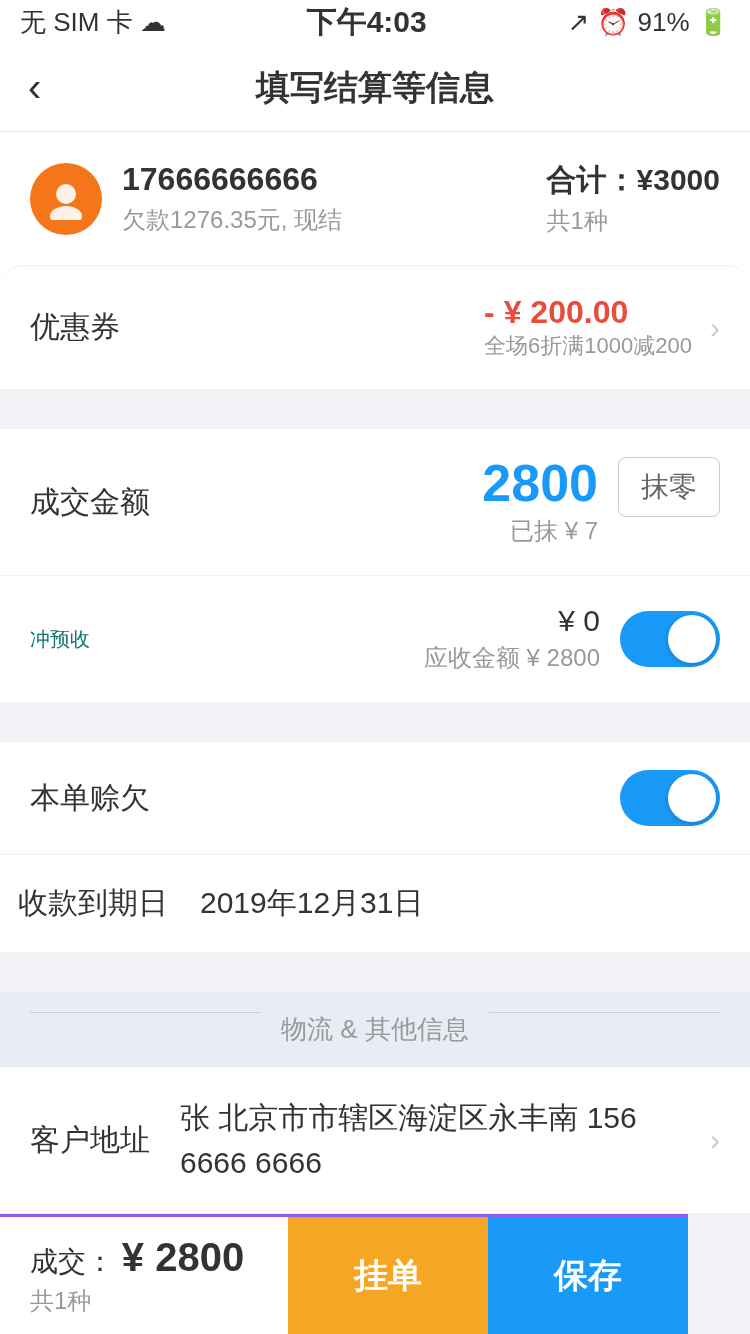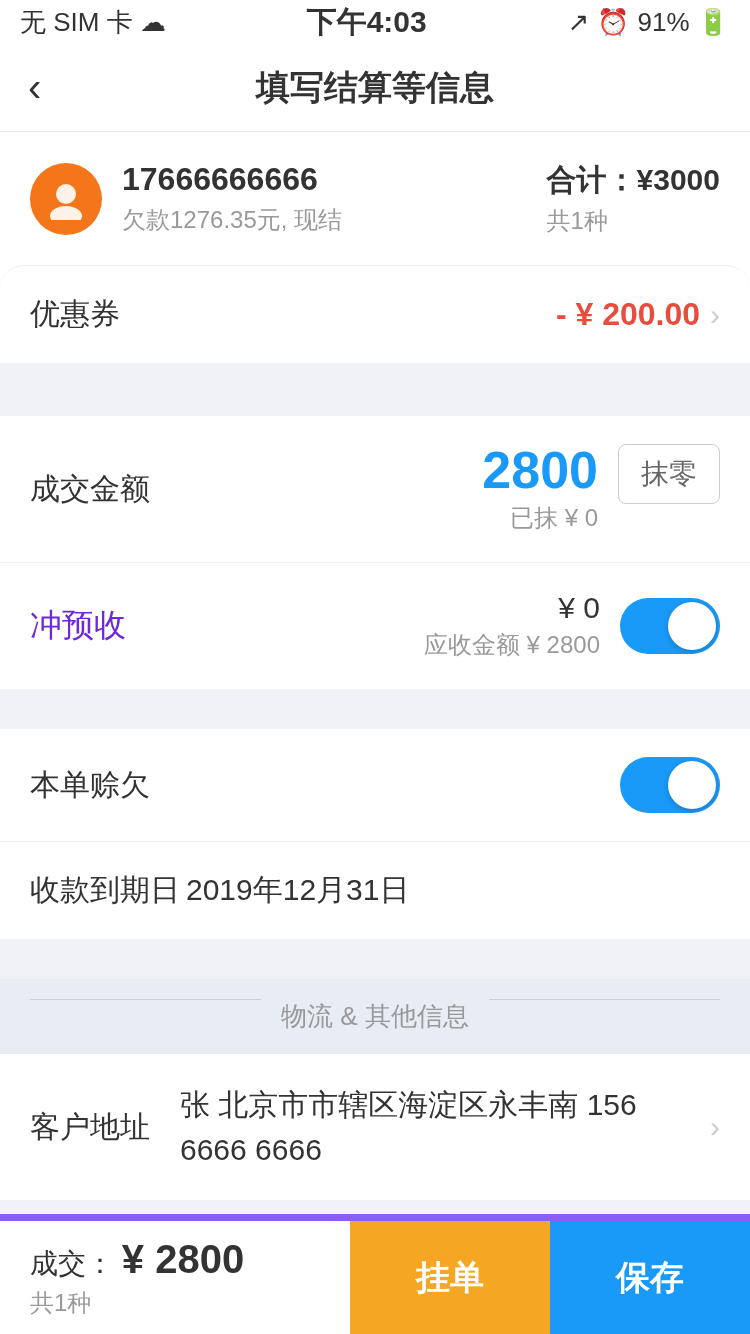--- a/index.html
+++ b/index.html
@@ -113,21 +113,20 @@
     
     .divider-gray { height: 20px; background: #f0f2f5; }
 
     
     .deal-row {
       background: #fff;
       padding: 28px 30px;
       display: flex;
       align-items: center;
       justify-content: space-between;
-      margin-top: 13px;
     }
     .deal-label { font-size: 30px; color: #333; }
     .deal-right { display: flex; align-items: flex-start; gap: 20px; }
     .deal-amount-wrap { text-align: right; }
     .deal-amount { font-size: 52px; font-weight: 600; color: #1a9af8; line-height: 1; }
     .deal-erased { font-size: 24px; color: #999; margin-top: 6px; }
     .erase-btn {
       border: 1px solid #ccc;
       border-radius: 8px;
       padding: 10px 22px;
@@ -139,21 +138,21 @@
 
     
     .prepay-row {
       background: #fff;
       padding: 28px 30px;
       display: flex;
       align-items: center;
       justify-content: space-between;
       border-top: 1px solid #f0f0f0;
     }
-    .prepay-label { font-size: 32px; color: #6d28d9; }
+    .prepay-label { font-size: 20px; color: #0f766e; }
     .prepay-right { display: flex; align-items: center; gap: 20px; }
     .prepay-amount-wrap { text-align: right; }
     .prepay-amount { font-size: 30px; color: #333; }
     .prepay-receivable { font-size: 24px; color: #999; margin-top: 4px; }
 
     
     .toggle {
       width: 100px;
       height: 56px;
       border-radius: 28px;
@@ -181,24 +180,24 @@
       display: flex;
       align-items: center;
       justify-content: space-between;
       text-align: right;
     }
     .debts-label { font-size: 30px; color: #333; }
 
     
     .duedate-row {
       background: #fff;
-      padding: 28px 30px;
-      display: flex;
-      align-items: center;
-      gap: 6px;
+      padding: 28px 18px;
+      display: flex;
+      align-items: center;
+      gap: 32px;
       border-top: 1px solid #f0f0f0;
     }
     .duedate-label { font-size: 30px; color: #333; flex-shrink: 0; }
     .duedate-value { font-size: 30px; color: #333; }
 
     
     .section-divider {
       background: #e8ecf5;
       padding: 20px 30px;
       display: flex;
@@ -218,26 +217,26 @@
     }
     .address-label { font-size: 30px; color: #333; flex-shrink: 0; margin-right: 30px; }
     .address-value { font-size: 30px; color: #333; flex: 1; line-height: 1.5; }
     .address-right { display: flex; align-items: center; }
 
     
     .bottom-bar {
       position: fixed;
       bottom: 0;
       left: 0;
-      width: 750px;
+      width: 688px;
       height: 120px;
       background: #fff;
       display: flex;
       align-items: stretch;
-      border-top: 7px solid #8b5cf6;
+      border-top: 3px solid #8b5cf6;
     }
     .bottom-summary {
       flex: 1;
       padding: 0 30px;
       display: flex;
       flex-direction: column;
       justify-content: center;
     }
     .bottom-deal { font-size: 28px; color: #333; }
     .bottom-deal-amount { font-size: 40px; font-weight: 700; color: #333; display: inline; }
@@ -306,35 +305,36 @@
         <div class="total-amount">合计：¥3000</div>
         <div class="total-count">共1种</div>
       </div>
     </div>
 
     <div class="coupon-row">
       <span class="coupon-label">优惠券</span>
       <div class="coupon-right">
         <div>
           <div class="coupon-discount">- ¥ 200.00</div>
+          <div class="coupon-desc">全场6折满1000减200</div>
         </div>
         <span class="chevron-right">›</span>
       </div>
     </div>
   </div>
 
   <div class="divider-gray"></div>
 
   <div class="section-white">
     <div class="deal-row">
       <span class="deal-label">成交金额</span>
       <div class="deal-right">
         <div class="deal-amount-wrap">
           <div class="deal-amount">2800</div>
-          <div class="deal-erased">已抹  ¥ 0</div>
+          <div class="deal-erased">已抹  ¥ 7</div>
         </div>
         <button class="erase-btn">抹零</button>
       </div>
     </div>
 
     <div class="prepay-row">
       <span class="prepay-label">冲预收</span>
       <div class="prepay-right">
         <div class="prepay-amount-wrap">
           <div class="prepay-amount">¥ 0</div>

